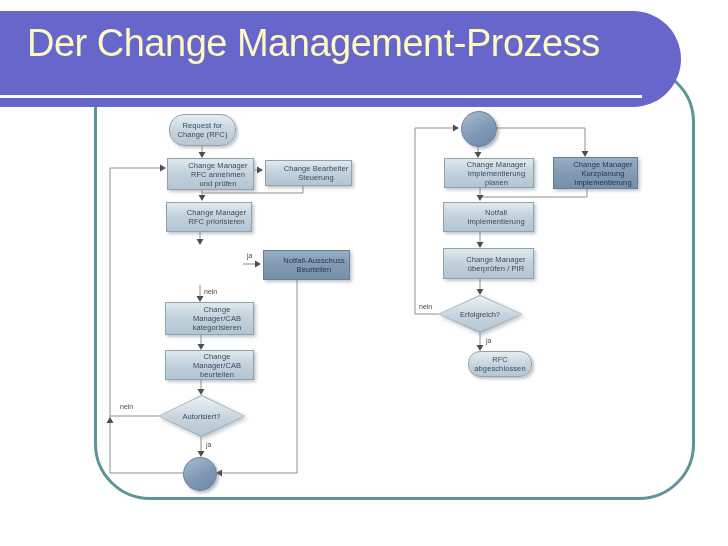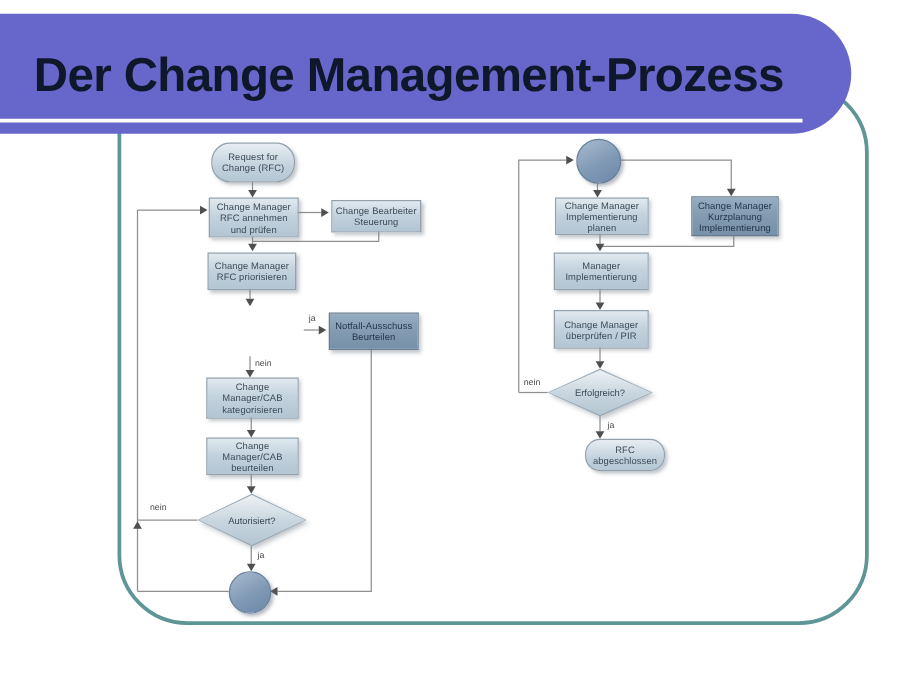--- a/index.html
+++ b/index.html
@@ -6,33 +6,33 @@
   .slide{position:relative;width:728px;height:546px;background:#ffffff;overflow:hidden;
          font-family:"Liberation Sans",sans-serif;}
 
   
   .frame{position:absolute;left:94px;top:66px;width:595px;height:428px;
          border:3px solid #5e9596;border-radius:26px 56px 56px 56px;z-index:1;background:transparent;}
 
   
   .banner{position:absolute;left:0;top:11px;width:681px;height:96px;background:#6767cb;
           border-radius:0 48px 48px 0;z-index:2;}
-  .banner-title{position:absolute;left:27px;top:30px;font-size:38px;font-weight:700;
-          color:#0f172a;letter-spacing:-0.5px;white-space:nowrap;line-height:1.1;}
+  .banner-title{position:absolute;left:27px;top:12px;font-size:38px;font-weight:400;
+          color:#fef9c3;letter-spacing:-0.5px;white-space:nowrap;line-height:1.1;}
   .banner-underline{position:absolute;left:0;top:84px;width:642px;height:3px;background:#ffffff;}
 
   
   .diagram{position:absolute;left:0;top:0;width:725px;height:546px;z-index:3;}
   svg.connectors{position:absolute;left:0;top:0;width:728px;height:546px;}
 
   .node{position:absolute;display:flex;align-items:center;justify-content:center;
         text-align:center;font-size:7.5px;line-height:9px;color:#3c4a57;
         white-space:pre-line;letter-spacing:0.1px;}
   .box{background:linear-gradient(180deg,#e0e9ef 0%,#c3d3de 45%,#b2c5d3 100%);
-       border:1px solid #93a1ac;box-shadow:2px 2px 3px rgba(120,130,140,0.45);}
+       border:1px solid #93a1ac;box-shadow:2px 2px 3px rgba(120,130,140,0.45);padding-left:15px;}
   .dark{background:linear-gradient(180deg,#96adc2 0%,#829bb2 50%,#7590a8 100%);
         border:1px solid #687d91;color:#22364a;}
   .stadium{background:linear-gradient(180deg,#e6edf2 0%,#c2d2dd 60%,#b4c7d4 100%);
         border:1px solid #93a1ac;border-radius:15px;box-shadow:2px 2px 3px rgba(120,130,140,0.45);}
   .circle{border-radius:50%;background:linear-gradient(150deg,#a9bcd0 0%,#7f99b5 55%,#6d88a8 100%);
         border:1px solid #67809a;box-shadow:2px 2px 3px rgba(110,120,135,0.5);}
 
   .diamond-outer{position:absolute;filter:drop-shadow(2px 2px 2px rgba(120,130,140,0.5));}
   .diamond-shape{position:absolute;inset:0;background:#96a5b1;
         clip-path:polygon(50% 0,100% 50%,50% 100%,0 50%);}
@@ -142,21 +142,21 @@
     <div class="node circle" style="left:461px;top:111px;width:34px;height:34px;"></div>
 
     <div class="node box" style="left:444px;top:158px;width:73px;height:28px;">Change Manager
 Implementierung
 planen</div>
 
     <div class="node box dark" style="left:553px;top:157px;width:68px;height:30px;">Change Manager
 Kurzplanung
 Implementierung</div>
 
-    <div class="node box" style="left:443px;top:202px;width:74px;height:28px;">Manager
+    <div class="node box" style="left:443px;top:202px;width:74px;height:28px;">Notfall
 Implementierung</div>
 
     <div class="node box" style="left:443px;top:248px;width:74px;height:29px;">Change Manager
 überprüfen / PIR</div>
 
     <div class="diamond-outer" style="left:438px;top:295px;width:84px;height:38px;">
       <div class="diamond-shape"></div>
       <div class="diamond-fill">Erfolgreich?</div>
     </div>
 

